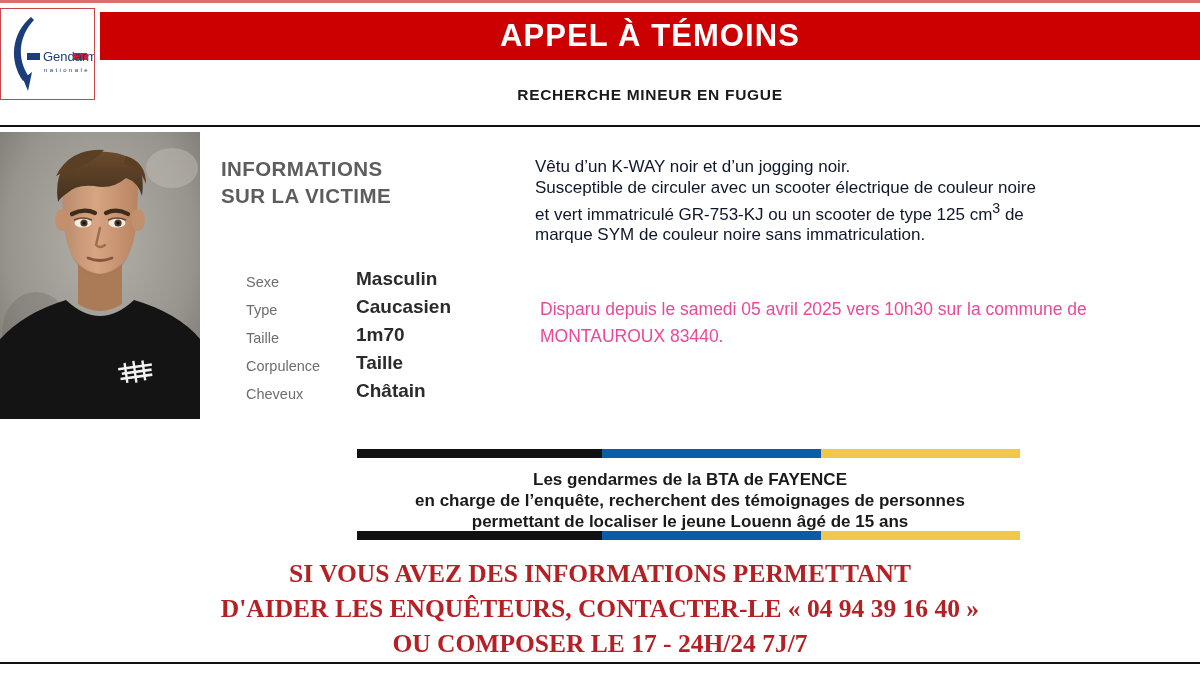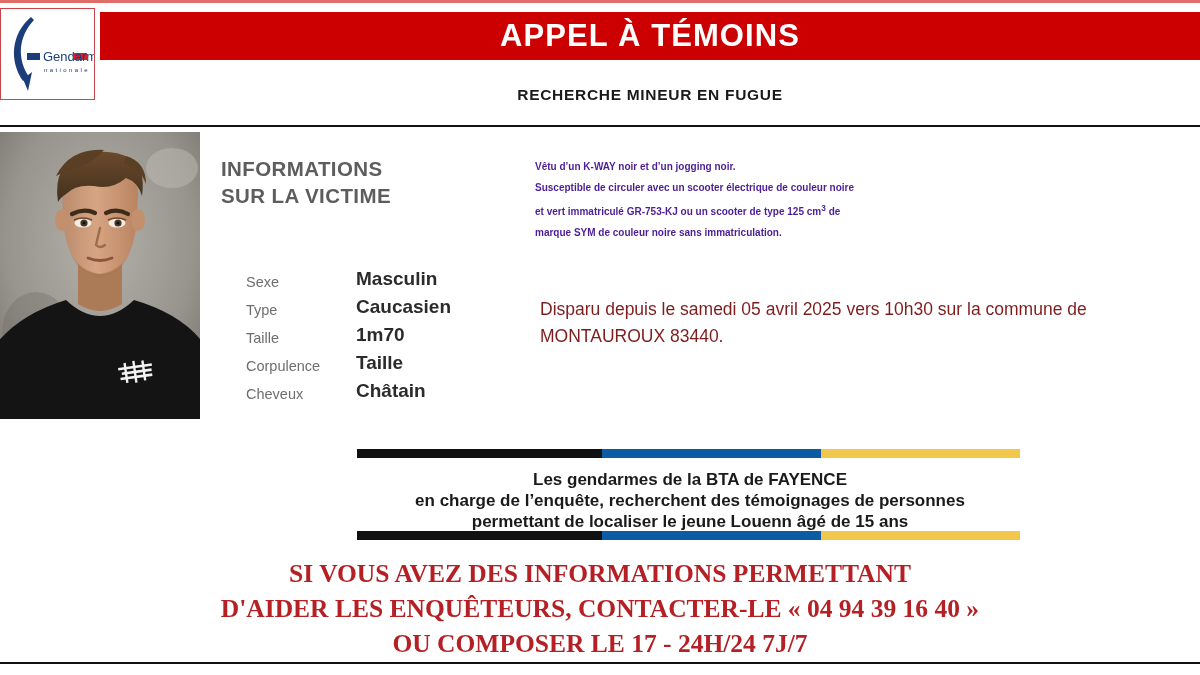--- a/index.html
+++ b/index.html
@@ -129,30 +129,30 @@
     width: 630px;
   }
   .tenue-title {
     color: #5d5d5d;
     font-size: 19.5px;
     font-weight: bold;
     letter-spacing: .3px;
     margin-bottom: 2px;
   }
   .tenue-body {
-    color: #4c1d95;
-    font-size: 10px;
-    font-weight: bold;
+    color: #0f172a;
+    font-size: 17px;
+    font-weight: normal;
     line-height: 20.5px;
   }
   .disparu {
     position: absolute;
     left: 540px; top: 296px;
     width: 620px;
-    color: #7f1d1d;
+    color: #ec4899;
     font-size: 17.5px;
     line-height: 27px;
   }
 
   
   .tri-bar {
     position: absolute;
     left: 357px;
     width: 663px;
     height: 9px;

